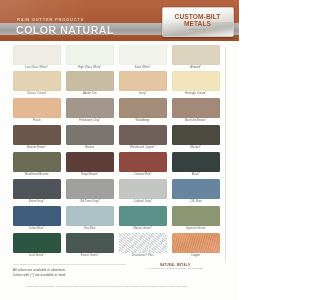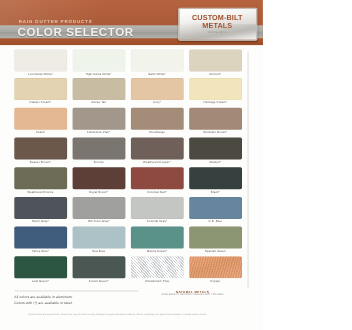--- a/index.html
+++ b/index.html
@@ -170,21 +170,21 @@
 </style>
 </head>
 <body>
 
 <div class="page">
 
   <div class="header">
     <div class="header-sheen"></div>
     <div class="eyebrow">RAIN GUTTER PRODUCTS</div>
     <div class="gray-band"></div>
-    <div class="title">COLOR SELECTOR</div>
+    <div class="title">COLOR NATURAL</div>
     <div class="header-bottom"></div>
   </div>
 
   <div class="logo-shadow"></div>
   <div class="logo">
     <div class="logo-swoosh"></div>
     <div class="logo-inner">
       <div class="logo-l1">CUSTOM-BILT</div>
       <div class="logo-l2">METALS</div>
       <div class="logo-l3">SINCE 1972</div>

